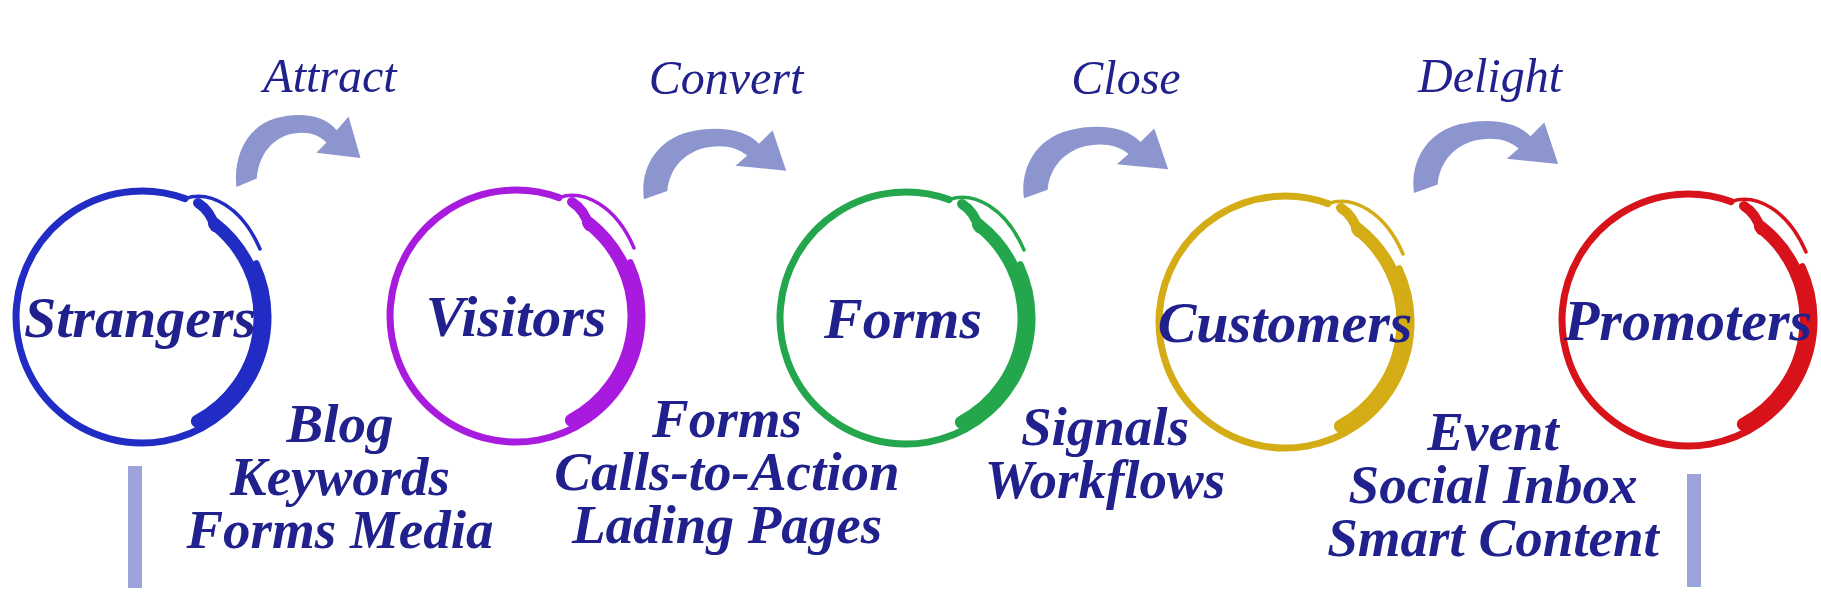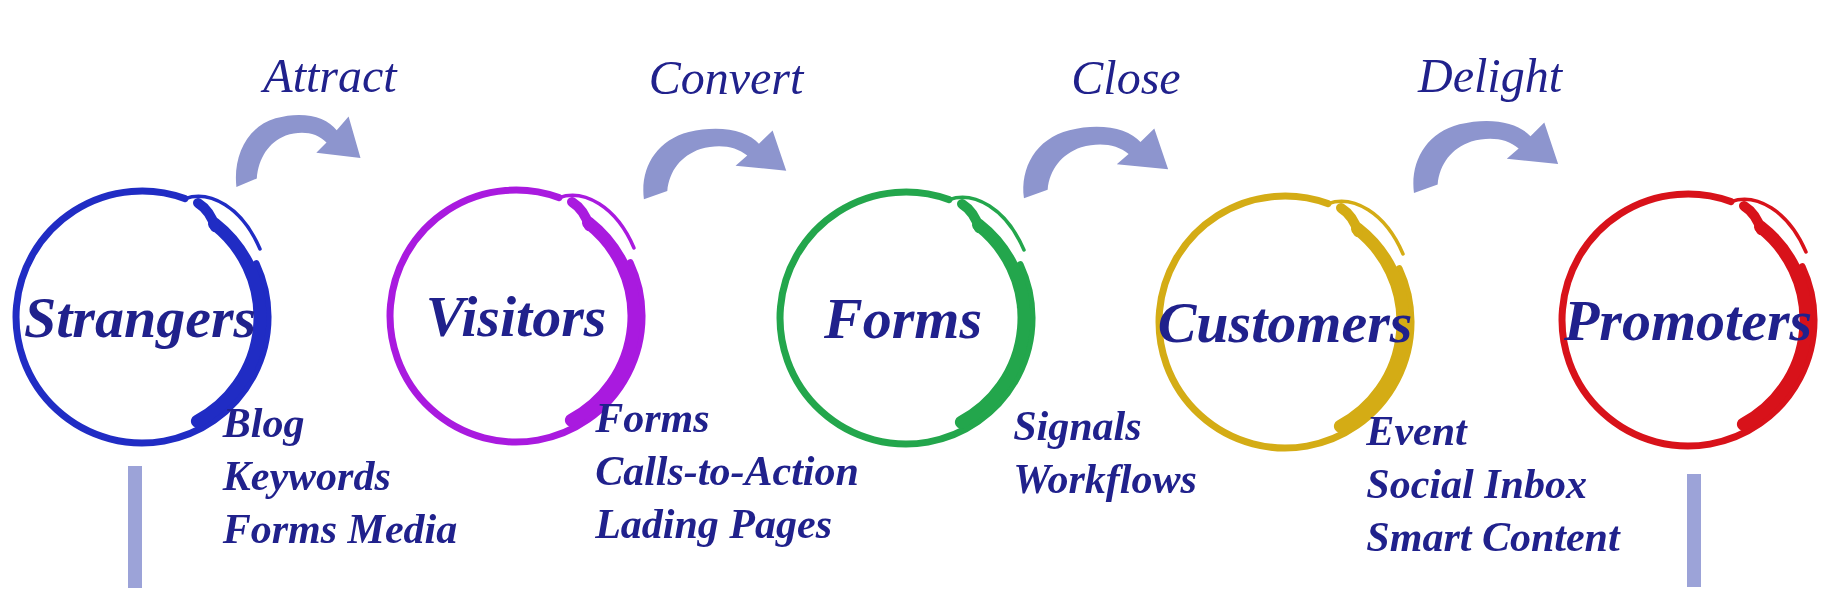--- a/index.html
+++ b/index.html
@@ -23,21 +23,22 @@
     position:absolute;
     transform:translate(-50%,-50%);
     font-size:58px;font-weight:bold;font-style:italic;
     color:var(--ink,#20218C);
     white-space:nowrap;
     line-height:1;
   }
   .tool-list{
     position:absolute;
     transform:translateX(-50%);
-    font-size:42px;font-weight:bold;font-style:italic;
+    text-align:center;
+    font-size:55px;font-weight:bold;font-style:italic;
     color:var(--ink,#20218C);
     line-height:53px;
     white-space:nowrap;
   }
   .bar{
     position:absolute;
     background:var(--bar,#9CA3D8);
   }
   svg{display:block;overflow:visible;}
   .circle-svg path{fill:none;}

